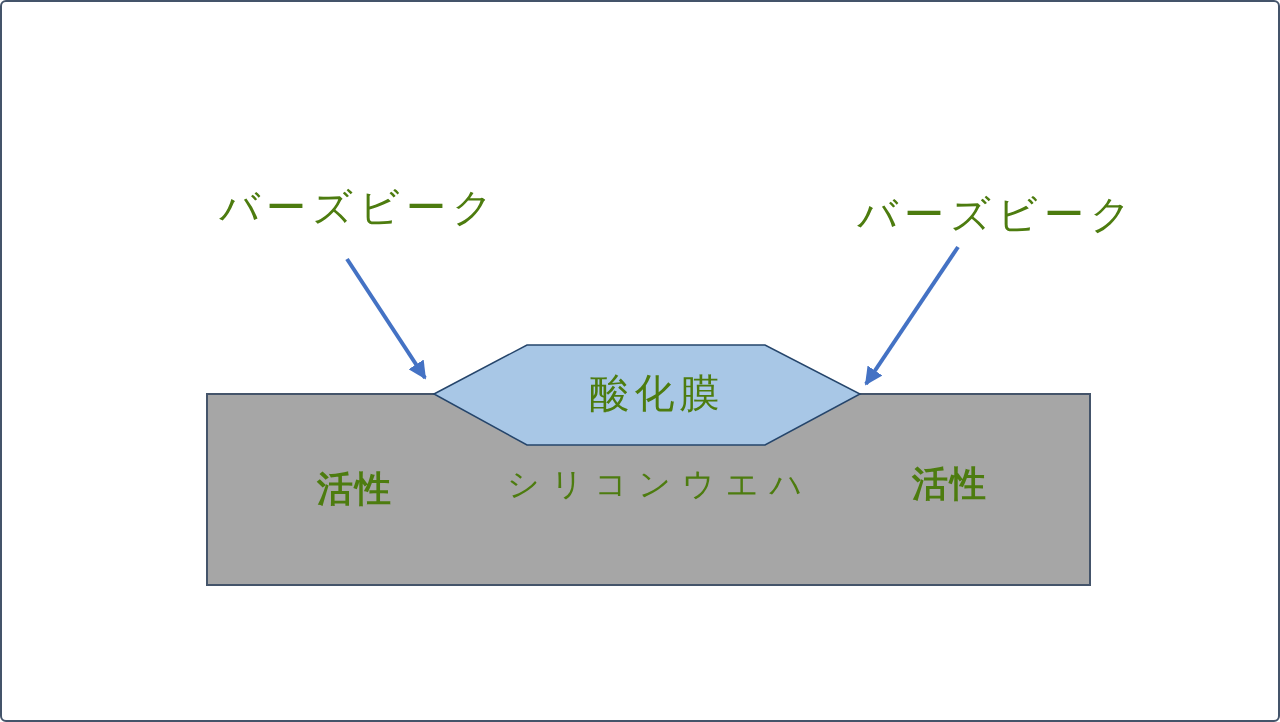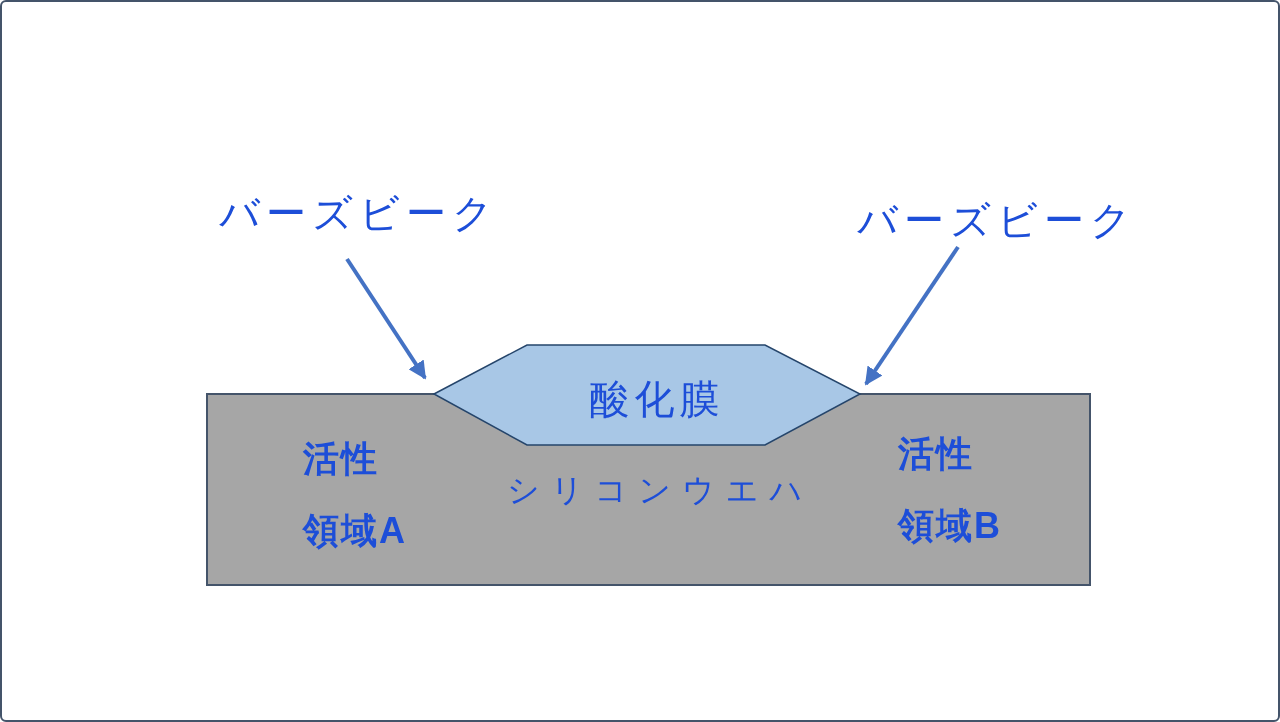--- a/index.html
+++ b/index.html
@@ -35,22 +35,21 @@
   }
   .arrow-line {
     stroke: #4472C4;
     stroke-width: 4;
     fill: none;
   }
   .label {
     position: absolute;
     transform: translate(-50%, -50%);
     white-space: nowrap;
-    color: #1d4ed8;
-    margin-top: 6px;
+    color: #4d7c0f;
   }
   .birdsbeak-label {
     font-size: 40px;
     font-weight: 300;
     letter-spacing: 6px;
   }
   .birdsbeak-left  { left: 357px; top: 205px; }
   .birdsbeak-right { left: 995px; top: 212px; }
   .oxide-label {
     left: 655px; top: 391px;
@@ -97,21 +96,19 @@
   <div class="label birdsbeak-label birdsbeak-left">バーズビーク</div>
 
   <div class="label birdsbeak-label birdsbeak-right">バーズビーク</div>
 
   <div class="label wafer-label">シリコンウエハ</div>
 
   <div class="label oxide-label">酸化膜</div>
 
   <div class="label active-label active-a">
     <span>活性</span>
-    <span>領域A</span>
   </div>
 
   <div class="label active-label active-b">
     <span>活性</span>
-    <span>領域B</span>
   </div>
 
 </div>
 
 </body></html>

